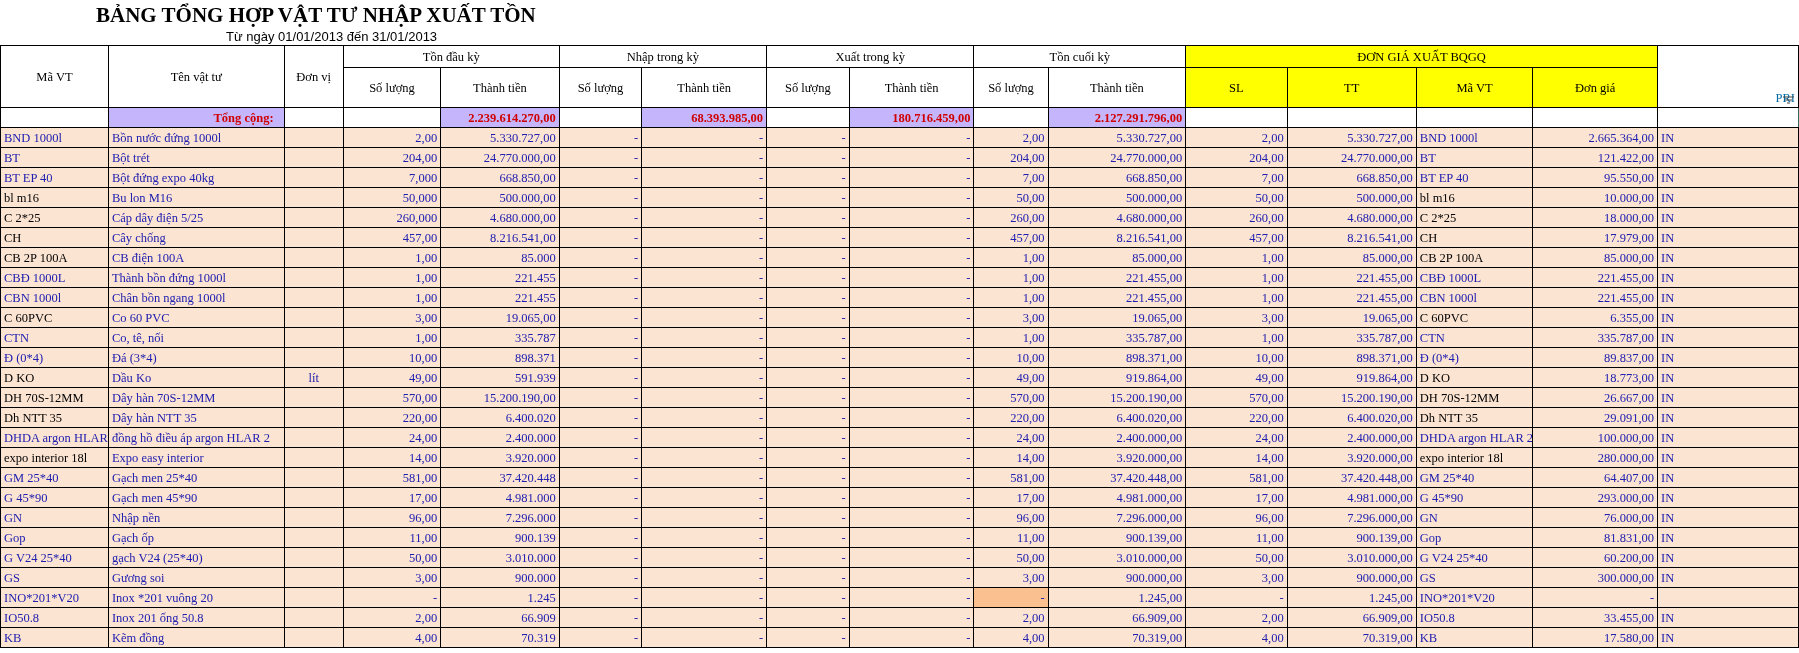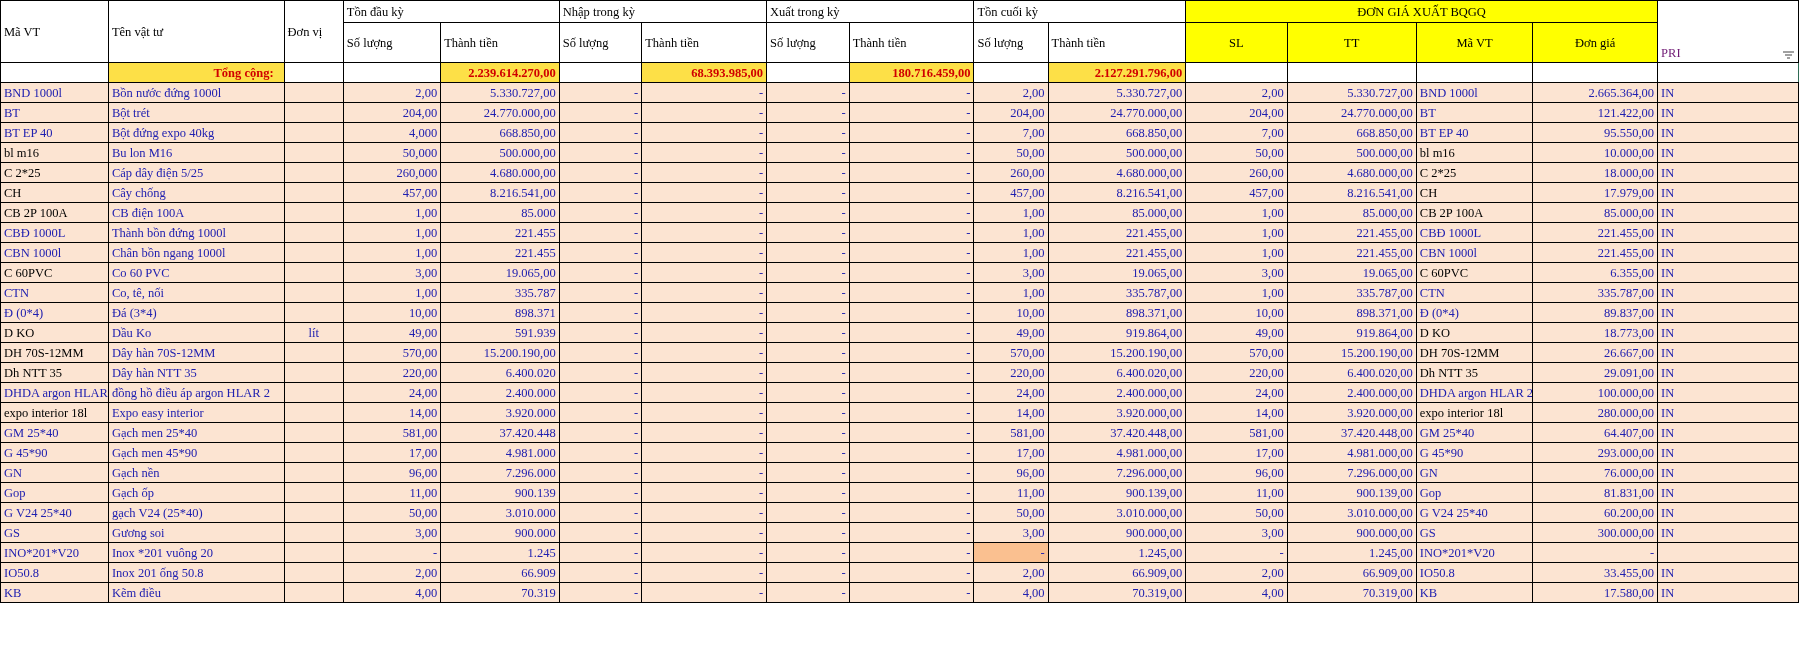--- a/index.html
+++ b/index.html
@@ -56,57 +56,57 @@
     overflow: hidden;
     white-space: nowrap;
     font-weight: normal;
   }
 
   
   .hdr {
     background: #ffffff;
     color: #000000;
     font-weight: bold;
-    text-align: left;
+    text-align: center;
     vertical-align: middle;
     font-size: 12.5px;
     line-height: 14px;
   }
   .hdr-yellow {
     background: #ffff00;
     color: #000000;
     font-weight: bold;
     text-align: center;
     vertical-align: middle;
     line-height: 14px;
   }
   .hdr-plain {
     background: #ffffff;
-    color: #701a75;
+    color: #0369a1;
     font-weight: bold;
-    text-align: left;
+    text-align: right;
     vertical-align: bottom;
     border-left: 1px solid #2f6b54;
     border-right: 1px solid #2f6b54;
     border-top: 1px solid #2f6b54;
     position: relative;
     padding-left: 4px;
   }
   .filter-ico {
     position: absolute;
     right: 3px;
     bottom: 3px;
     width: 13px;
     height: 11px;
     display: inline-block;
   }
 
   
   tr.total-row td {
-    background: #fde047;
+    background: #c4b5fd;
     color: #d00000;
     font-weight: bold;
     text-align: right;
     height: 20px;
   }
   tr.total-row td.tc-label {
     text-align: right;
     padding-right: 10px;
   }
   tr.total-row td.blankcell { background:#ffffff; }
@@ -127,20 +127,24 @@
 
   
   .th-row1 { height: 22px; }
   .th-row2 { height: 40px; }
 </style>
 </head>
 <body>
 
 <div id="sheet">
 
+  <div class="title-block">
+    <div class="doc-title">BẢNG TỔNG HỢP VẬT TƯ NHẬP XUẤT TỒN</div>
+    <div class="doc-subtitle">Từ ngày 01/01/2013   đến 31/01/2013</div>
+  </div>
 
   <table class="grid">
     <colgroup>
       <col style="width:102px">
         <col style="width:166px">
         <col style="width:56px">
       <col style="width:92px">
         <col style="width:112px">
       <col style="width:78px">
         <col style="width:118px">
@@ -240,21 +244,21 @@
           <td class="num">204,00</td>
           <td class="num">24.770.000,00</td>
           <td class="code" style="color: rgb(32, 32, 176);">BT</td>
           <td class="num">121.422,00</td>
           <td class="pri">IN</td>
         </tr>
         <tr class="data-row">
           <td class="code" style="color: rgb(32, 32, 176);">BT EP 40</td>
           <td class="name">Bột đứng expo 40kg</td>
           <td class="unit"></td>
-          <td class="num">4,000</td>
+          <td class="num">7,000</td>
           <td class="num">668.850,00</td>
           <td class="dash">-</td>
           <td class="dash">-</td>
           <td class="dash">-</td>
           <td class="dash">-</td>
           <td class="num">7,00</td>
           <td class="num">668.850,00</td>
           <td class="num">7,00</td>
           <td class="num">668.850,00</td>
           <td class="code" style="color: rgb(32, 32, 176);">BT EP 40</td>
@@ -544,21 +548,21 @@
           <td class="num">17,00</td>
           <td class="num">4.981.000,00</td>
           <td class="num">17,00</td>
           <td class="num">4.981.000,00</td>
           <td class="code" style="color: rgb(32, 32, 176);">G 45*90</td>
           <td class="num">293.000,00</td>
           <td class="pri">IN</td>
         </tr>
         <tr class="data-row">
           <td class="code" style="color: rgb(32, 32, 176);">GN</td>
-          <td class="name">Gạch nền</td>
+          <td class="name">Nhập nền</td>
           <td class="unit"></td>
           <td class="num">96,00</td>
           <td class="num">7.296.000</td>
           <td class="dash">-</td>
           <td class="dash">-</td>
           <td class="dash">-</td>
           <td class="dash">-</td>
           <td class="num">96,00</td>
           <td class="num">7.296.000,00</td>
           <td class="num">96,00</td>
@@ -652,21 +656,21 @@
           <td class="num">2,00</td>
           <td class="num">66.909,00</td>
           <td class="num">2,00</td>
           <td class="num">66.909,00</td>
           <td class="code" style="color: rgb(32, 32, 176);">IO50.8</td>
           <td class="num">33.455,00</td>
           <td class="pri">IN</td>
         </tr>
         <tr class="data-row">
           <td class="code" style="color: rgb(32, 32, 176);">KB</td>
-          <td class="name">Kẽm điều</td>
+          <td class="name">Kẽm đồng</td>
           <td class="unit"></td>
           <td class="num">4,00</td>
           <td class="num">70.319</td>
           <td class="dash">-</td>
           <td class="dash">-</td>
           <td class="dash">-</td>
           <td class="dash">-</td>
           <td class="num">4,00</td>
           <td class="num">70.319,00</td>
           <td class="num">4,00</td>

